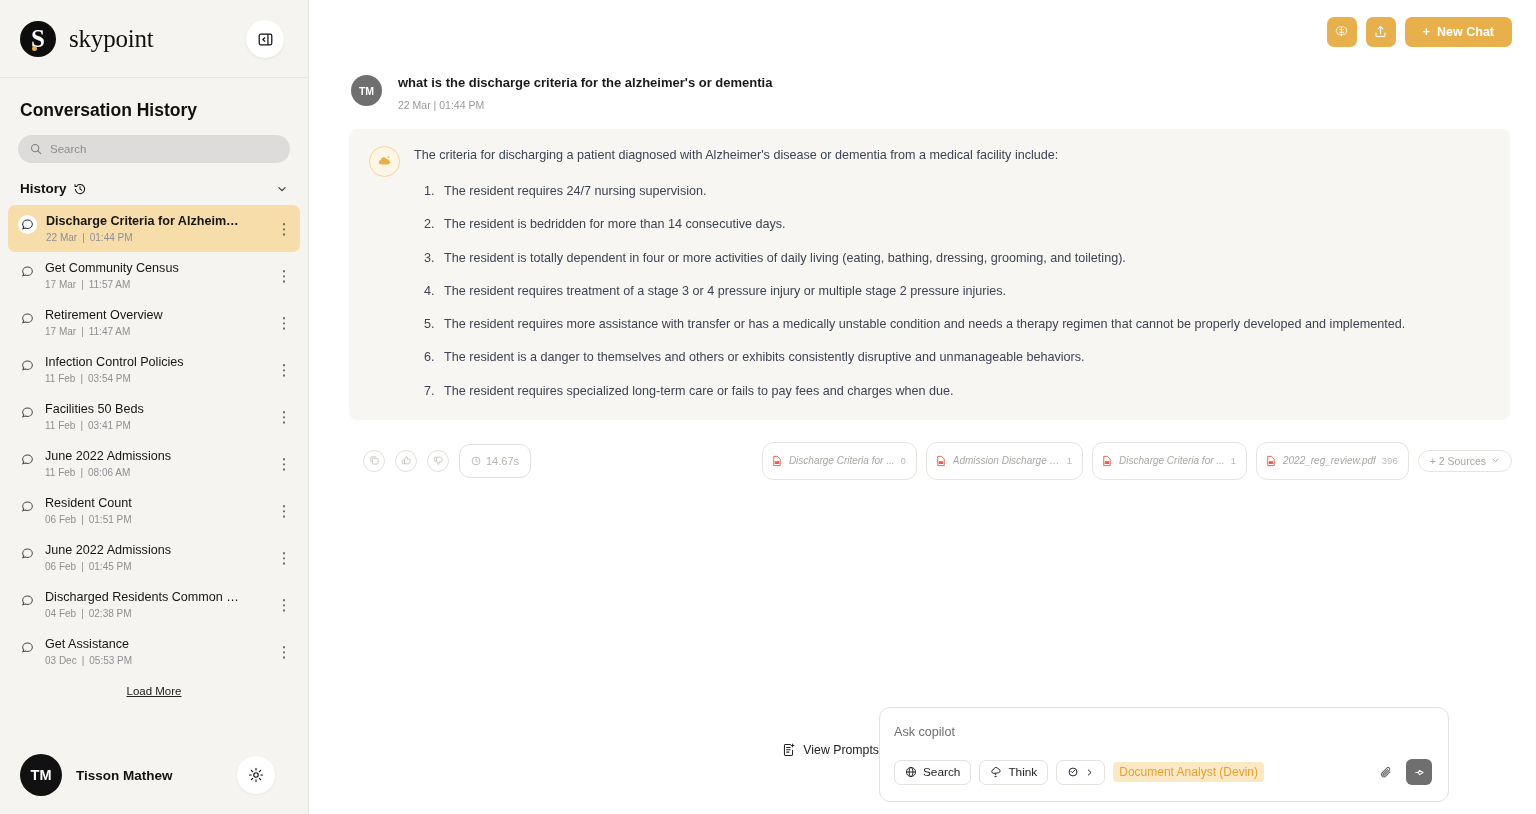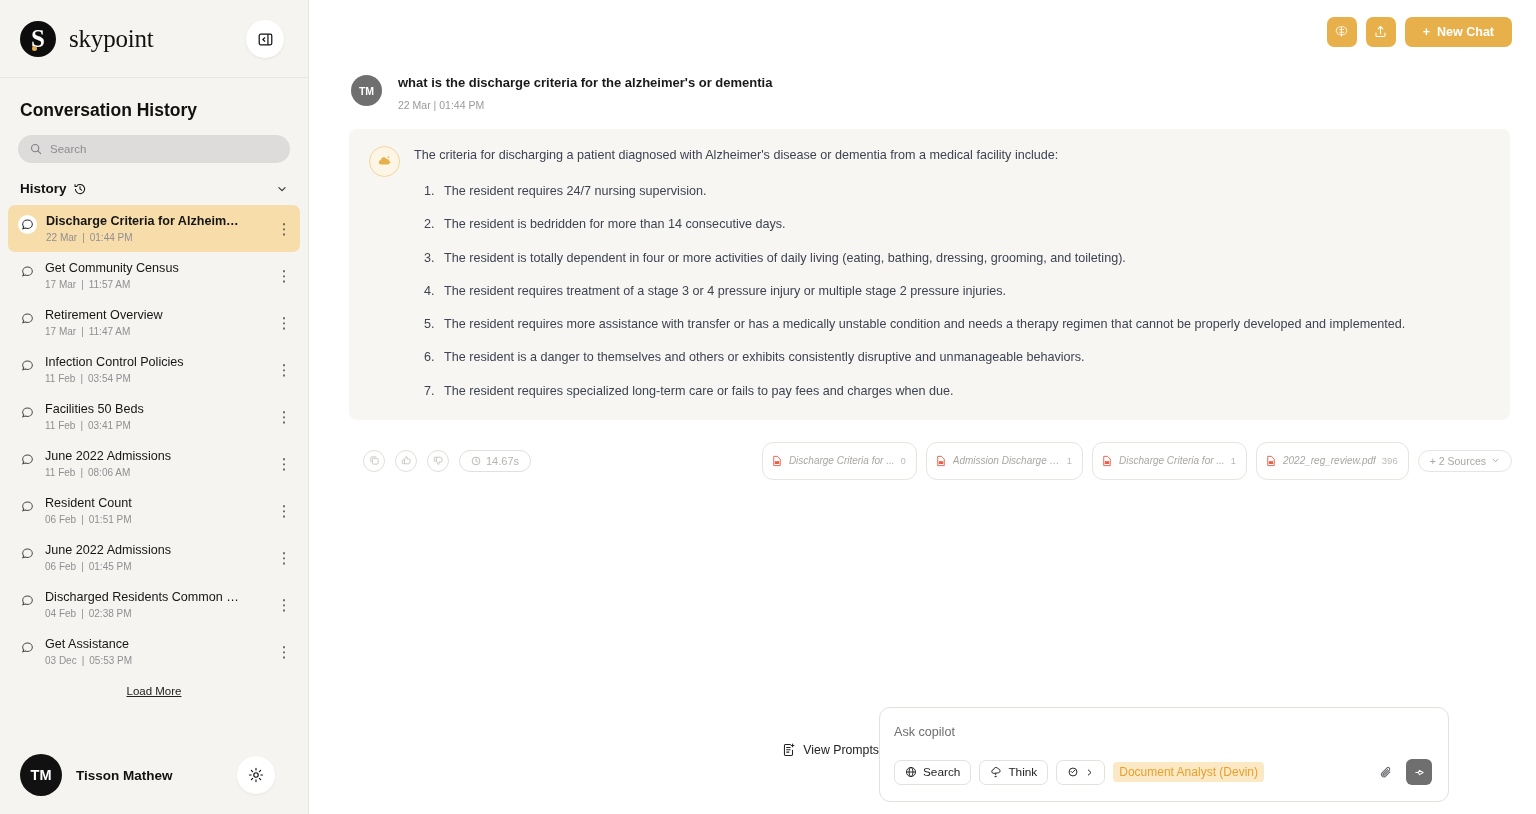--- a/index.html
+++ b/index.html
@@ -174,21 +174,21 @@
     display: flex; align-items: center; gap: 10px;
     margin-top: 22px; padding-left: 14px;
   }
   .round-act {
     width: 22px; height: 22px; border-radius: 50%;
     border: 1px solid #e2e0da; background: #fff;
     display: flex; align-items: center; justify-content: center;
     cursor: pointer; color: #c9c7c1;
   }
   .time-pill {
-    height: 22px; border-radius: 11px; border: 1px solid #e2e0da;
+    height: 34px; border-radius: 11px; border: 1px solid #e2e0da;
     background: #fff; display: flex; align-items: center; gap: 5px;
     padding: 0 11px; font-size: 11px; color: #b6b4ae; cursor: default;
   }
   .sources { margin-left: auto; display: flex; align-items: center; gap: 9px; }
   .src-chip {
     height: 38px; border-radius: 11px; border: 1px solid #e7e5df;
     background: #fff; display: flex; align-items: center; gap: 6px;
     padding: 0 10px 0 8px; cursor: pointer;
   }
   .src-chip .nm {

